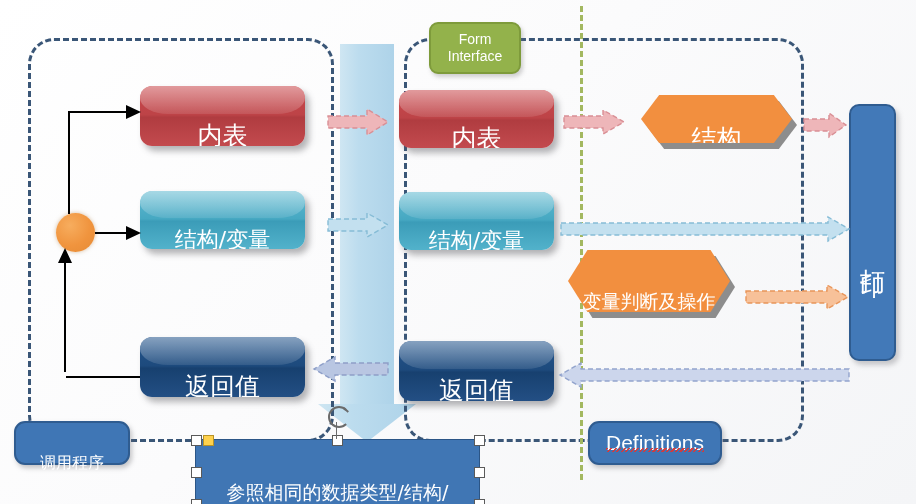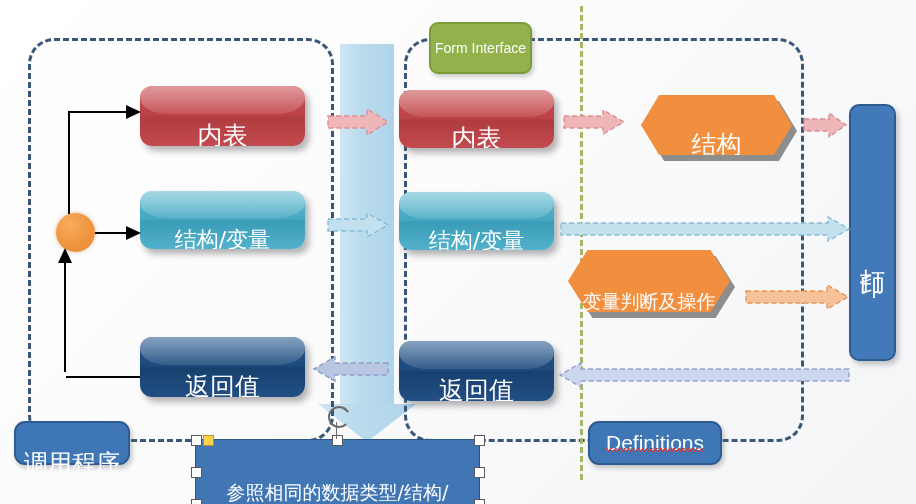--- a/index.html
+++ b/index.html
@@ -235,25 +235,25 @@
   <div class="gbox cyan abs" style="left:399px;top:192px;width:155px;height:58px;font-size:22px;">
     <div class="gloss"></div>
     <span class="lbl cn">结构/变量</span>
   </div>
 
   <div class="gbox navy abs" style="left:399px;top:341px;width:155px;height:60px;font-size:25px;">
     <div class="gloss"></div>
     <span class="lbl cn">返回值</span>
   </div>
 
-  <div class="greentag" style="left:429px;top:22px;width:103px;height:52px;">
+  <div class="greentag" style="left:429px;top:22px;width:92px;height:52px;">
     <span>Form Interface</span>
   </div>
 
-  <div class="hexwrap" style="left:641px;top:95px;width:151px;height:60px;">
+  <div class="hexwrap" style="left:641px;top:95px;width:151px;height:48px;">
     <div class="hexshadow"></div>
     <div class="hex" style="font-size:25px;">
       <span class="cn">结构</span>
     </div>
   </div>
 
   <div class="hexwrap" style="left:568px;top:250px;width:162px;height:62px;">
     <div class="hexshadow"></div>
     <div class="hex" style="font-size:19px;padding:0 14px;box-sizing:border-box;">
       <span class="cn">变量判断及操作</span>
@@ -305,21 +305,21 @@
       <polygon points="1,7 82,7 82,1 103,13 82,25 82,19 1,19" fill="#f7c199" stroke="#e8955a" stroke-width="1.4" stroke-dasharray="5,3"></polygon>
     </svg>
   </div>
 
   <div class="blockarrow" style="left:559px;top:362px;">
     <svg width="291" height="26" viewBox="0 0 291 26">
       <polygon points="290,7 22,7 22,1 1,13 22,25 22,19 290,19" fill="#ccd6ec" stroke="#93a4cd" stroke-width="1.4" stroke-dasharray="5,3"></polygon>
     </svg>
   </div>
 
-  <div class="pill" style="left:14px;top:421px;width:116px;height:44px;font-size:24px;">
+  <div class="pill" style="left:14px;top:421px;width:116px;height:44px;font-size:16px;">
     <span class="cn">调用程序</span>
   </div>
 
   <div class="pill" style="left:588px;top:421px;width:134px;height:44px;font-size:21px;">
     <span style="position:relative;">
       <span>Definitions</span>
       <span class="squiggle"></span>
     </span>
   </div>
 

